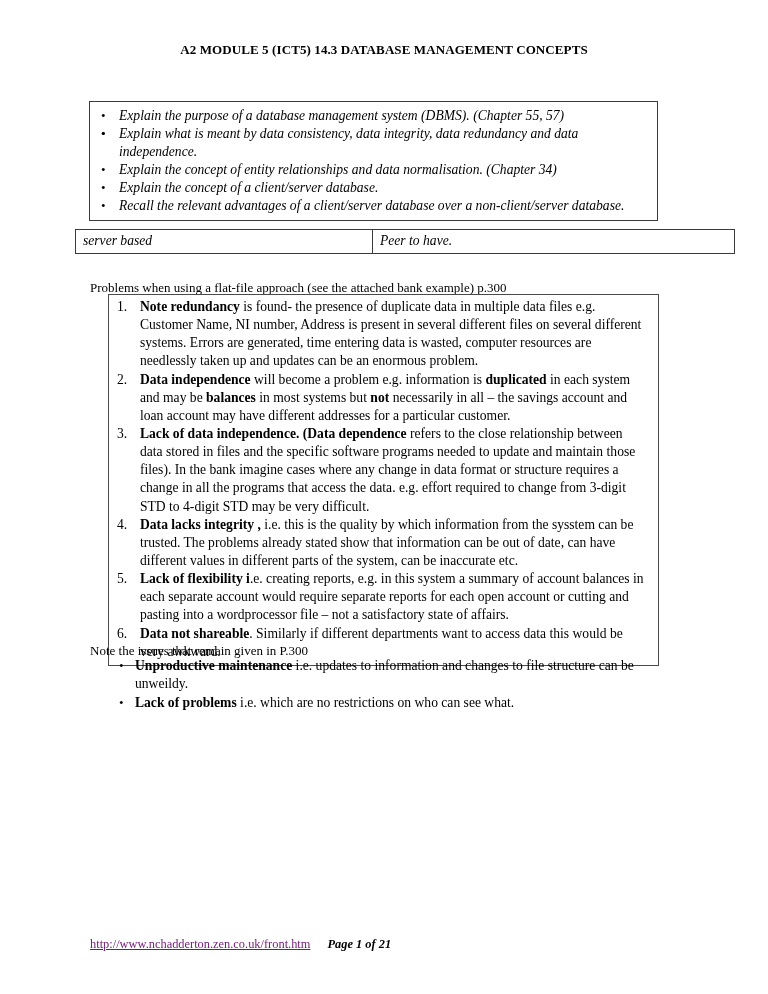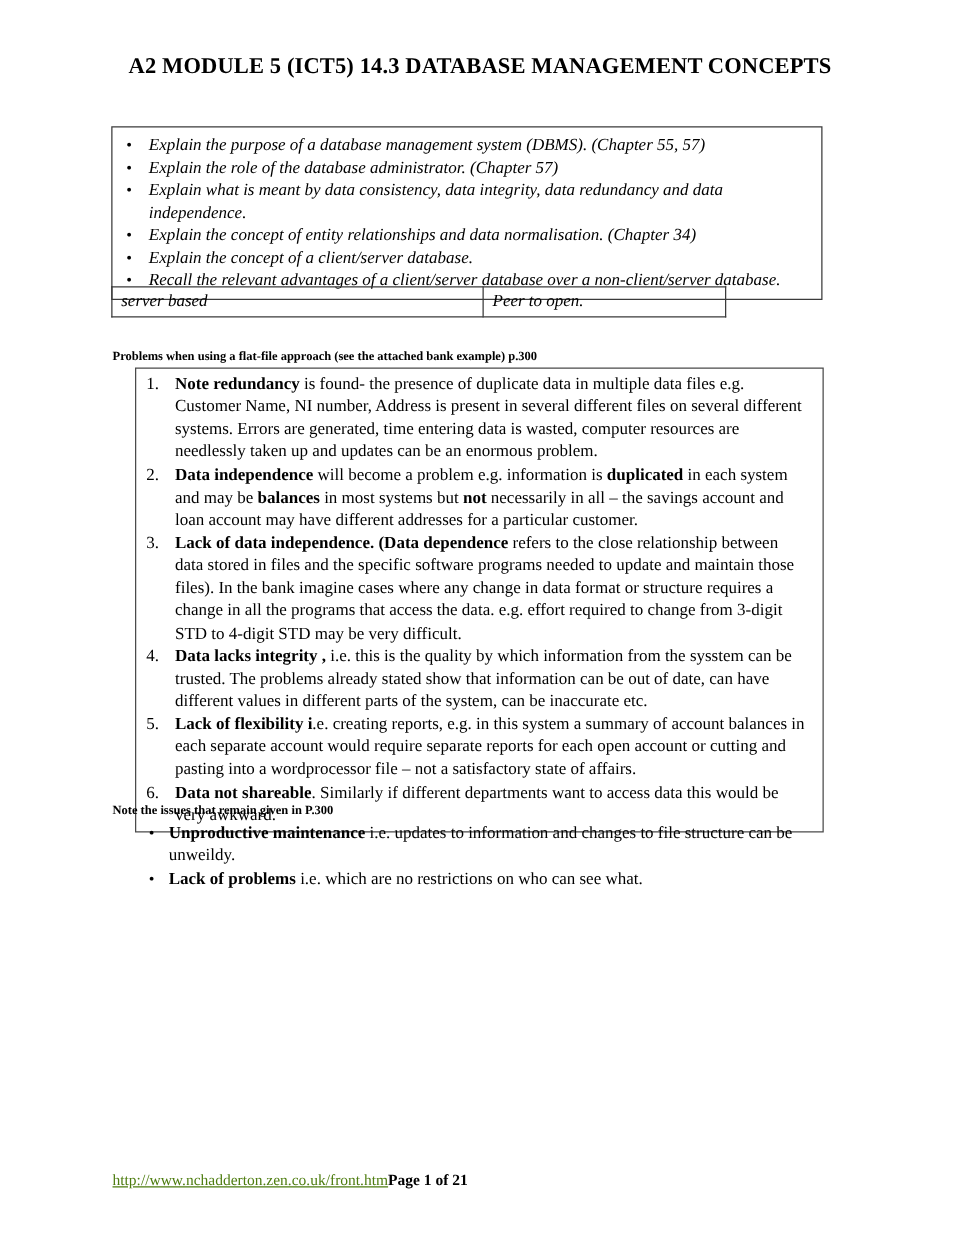--- a/index.html
+++ b/index.html
@@ -19,21 +19,21 @@
     overflow: hidden;
   }
 
   
   .doc-title {
     position: absolute;
     left: 0;
     top: 42px;
     width: 768px;
     text-align: center;
-    font-size: 18px;
+    font-size: 13px;
     font-weight: bold;
     letter-spacing: 0.1px;
   }
 
   
   .objectives-box {
     position: absolute;
     left: 89px;
     top: 101px;
     width: 569px;
@@ -60,42 +60,42 @@
     left: 11px;
     top: 0;
     font-style: normal;
     font-size: 13px;
     line-height: 1.33;
   }
 
   
   .pair-table {
     position: absolute;
-    left: 89px;
+    left: 75px;
     top: 229px;
-    width: 492px;
+    width: 660px;
     border-collapse: collapse;
     box-sizing: border-box;
     table-layout: fixed;
   }
   .pair-table td {
     border: 1px solid #3b3b3b;
     font-style: italic;
     font-size: 13.6px;
     padding: 3px 6px 3px 7px;
     vertical-align: top;
     height: 17px;
   }
   .pair-table td.col-a { width: 283px; }
 
   
   .section-heading {
     position: absolute;
-    font-weight: bold;
-    font-size: 10px;
+    font-weight: normal;
+    font-size: 13px;
   }
   #problems-heading {
     left: 90px;
     top: 280px;
   }
   #note-heading {
     left: 90px;
     top: 643px;
   }
 
@@ -161,45 +161,45 @@
 
   
   .footer {
     position: absolute;
     left: 90px;
     top: 937px;
     font-size: 12.4px;
     white-space: nowrap;
   }
   .footer .url {
-    color: #4d7c0f;
+    color: #701a75;
     text-decoration: underline;
     margin-top: 34px;
   }
   .footer .pageno {
     font-weight: bold;
-    margin-left: 0;
+    margin-left: 17px;
+    font-style: italic;
   }
 </style>
 </head>
 <body>
 
 <div class="page">
 
   <div class="doc-title">A2 MODULE 5 (ICT5) 14.3 DATABASE MANAGEMENT CONCEPTS</div>
 
   <div class="objectives-box">
     <ul class="obj-list">
       <li class="obj-item">
         <span class="bullet">•</span>
         <span>Explain the purpose of a database management system (DBMS). (Chapter 55, 57)</span>
       </li>
       <li class="obj-item">
         <span class="bullet">•</span>
-        <span>Explain the role of the database administrator. (Chapter 57)</span>
       </li>
       <li class="obj-item">
         <span class="bullet">•</span>
         <span>Explain what is meant by data consistency, data integrity, data redundancy and data independence.</span>
       </li>
       <li class="obj-item">
         <span class="bullet">•</span>
         <span>Explain the concept of entity relationships and data normalisation. (Chapter 34)</span>
       </li>
       <li class="obj-item">
@@ -210,21 +210,21 @@
         <span class="bullet">•</span>
         <span>Recall the relevant advantages of a client/server database over a non-client/server database.</span>
       </li>
     </ul>
   </div>
 
   <table class="pair-table">
     <tbody>
         <tr>
       <td class="col-a">server based</td>
-      <td class="col-b">Peer to open.</td>
+      <td class="col-b">Peer to have.</td>
     </tr>
   </tbody>
     </table>
 
   <div class="section-heading" id="problems-heading">Problems when using  a flat-file approach (see the attached bank example) p.300</div>
 
   <div class="problems-box">
     <ol class="num-list">
       <li class="num-item">
         <span class="num">1</span>

